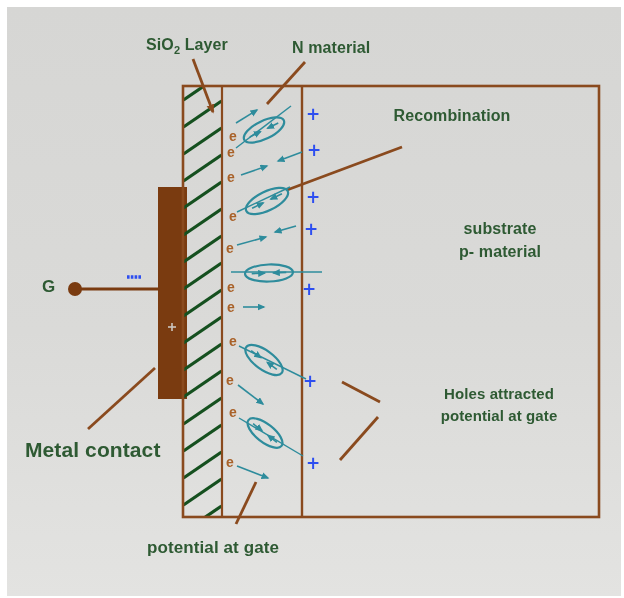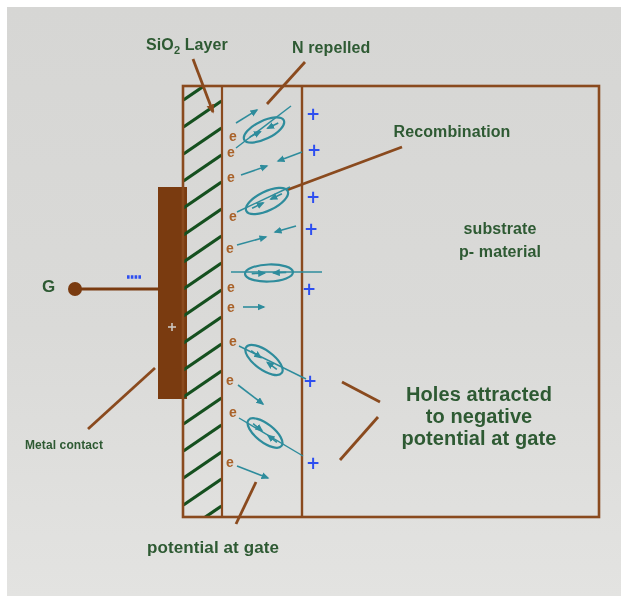--- a/index.html
+++ b/index.html
@@ -6,24 +6,24 @@
   html,body{width:624px;height:598px;background:#ffffff;font-family:"Liberation Sans",sans-serif;}
   .page{position:relative;width:624px;height:598px;background:#ffffff;overflow:hidden;}
   .slide-bg{position:absolute;left:7px;top:7px;width:614px;height:589px;
     background:linear-gradient(180deg,#d6d6d4 0%,#dadad8 55%,#e3e3e1 100%);}
   svg#fig{position:absolute;left:0;top:0;width:624px;height:598px;}
   .lbl{position:absolute;font-weight:bold;color:var(--green,#2e5a33);white-space:nowrap;letter-spacing:.1px;}
   .center{transform:translateX(-50%);text-align:center;}
   #lbl-sio2{left:114px;top:36px;font-size:16px;margin-left:32px;}
   #lbl-sio2 sub{font-size:11px;}
   #lbl-nch{left:292px;top:39px;font-size:16px;}
-  #lbl-rec{left:452px;top:121px;font-size:16px;line-height:21px;}
+  #lbl-rec{left:452px;top:105px;font-size:16px;line-height:21px;}
   #lbl-psub{left:500px;top:217px;font-size:16px;line-height:23px;}
-  #lbl-holes{left:479px;top:383px;font-size:20px;line-height:22px;}
-  #lbl-metal{left:25px;top:438px;font-size:12px;}
+  #lbl-holes{left:499px;top:383px;font-size:15px;line-height:22px;}
+  #lbl-metal{left:25px;top:438px;font-size:21px;}
   #lbl-erep{left:213px;top:533px;font-size:17px;line-height:30px;}
   #lbl-g{left:42px;top:277px;font-size:17px;}
   .mk{position:absolute;transform:translate(-50%,-50%);font-weight:bold;line-height:1;}
   .mk.e{font-size:14px;color:var(--ebrown,#a96128);font-family:"Liberation Sans",sans-serif;}
   .mk.h{font-size:17px;color:var(--hblue,#2d4ef0);font-family:"DejaVu Sans",sans-serif;}
 </style>
 </head>
 <body>
 
 <div class="page">
@@ -112,34 +112,33 @@
         <line x1="249.88" y1="433" x2="261.22" y2="433" stroke="#2e8c9c" stroke-width="1.6" marker-end="url(#ahT)"></line>
         <line x1="280.12" y1="433" x2="268.78" y2="433" stroke="#2e8c9c" stroke-width="1.6" marker-end="url(#ahT)"></line>
       </g>
       <line x1="127" y1="277" x2="141" y2="277" stroke="#2d4ef0" stroke-width="3.4" stroke-dasharray="2.6,1.2"></line>
       <line x1="168" y1="327" x2="176" y2="327" stroke="#ccc6bf" stroke-width="1.6"></line>
       <line x1="172" y1="323" x2="172" y2="331" stroke="#ccc6bf" stroke-width="1.6"></line>
     </svg>
 
   <div class="lbl" id="lbl-sio2"><span>SiO</span><sub>2</sub><span> Layer</span></div>
 
-  <div class="lbl" id="lbl-nch">N repelled</div>
+  <div class="lbl" id="lbl-nch">N material</div>
 
   <div class="lbl center" id="lbl-rec">
     <div>Recombination</div>
   </div>
 
   <div class="lbl center" id="lbl-psub">
     <div>substrate</div>
     <div>p- material</div>
   </div>
 
   <div class="lbl center" id="lbl-holes">
     <div>Holes attracted</div>
-    <div>to negative</div>
     <div>potential at gate</div>
   </div>
 
   <div class="lbl" id="lbl-metal">Metal contact</div>
 
   <div class="lbl center" id="lbl-erep">
     <div>potential at gate</div>
   </div>
 
   <div class="lbl" id="lbl-g">G</div>

